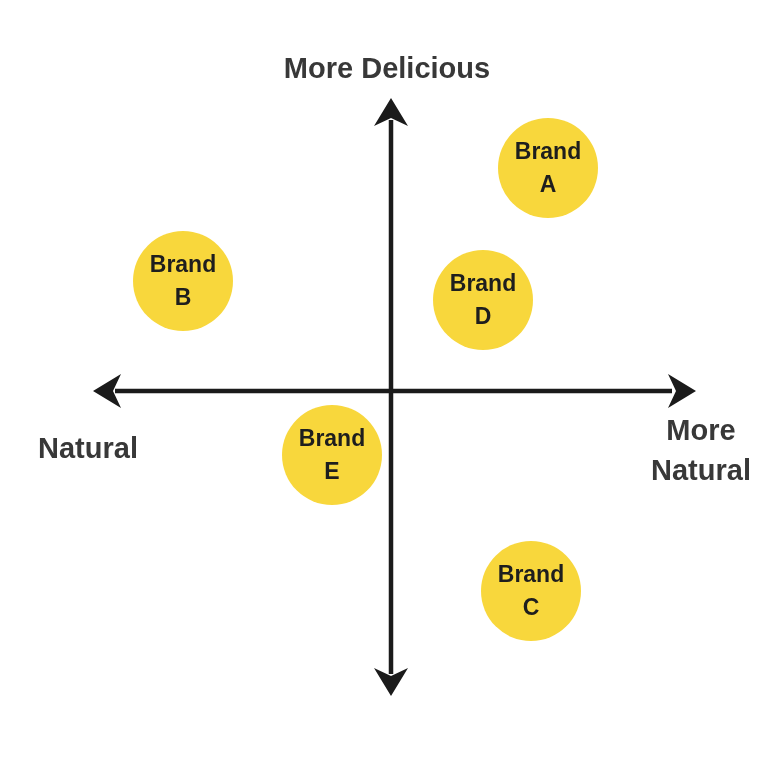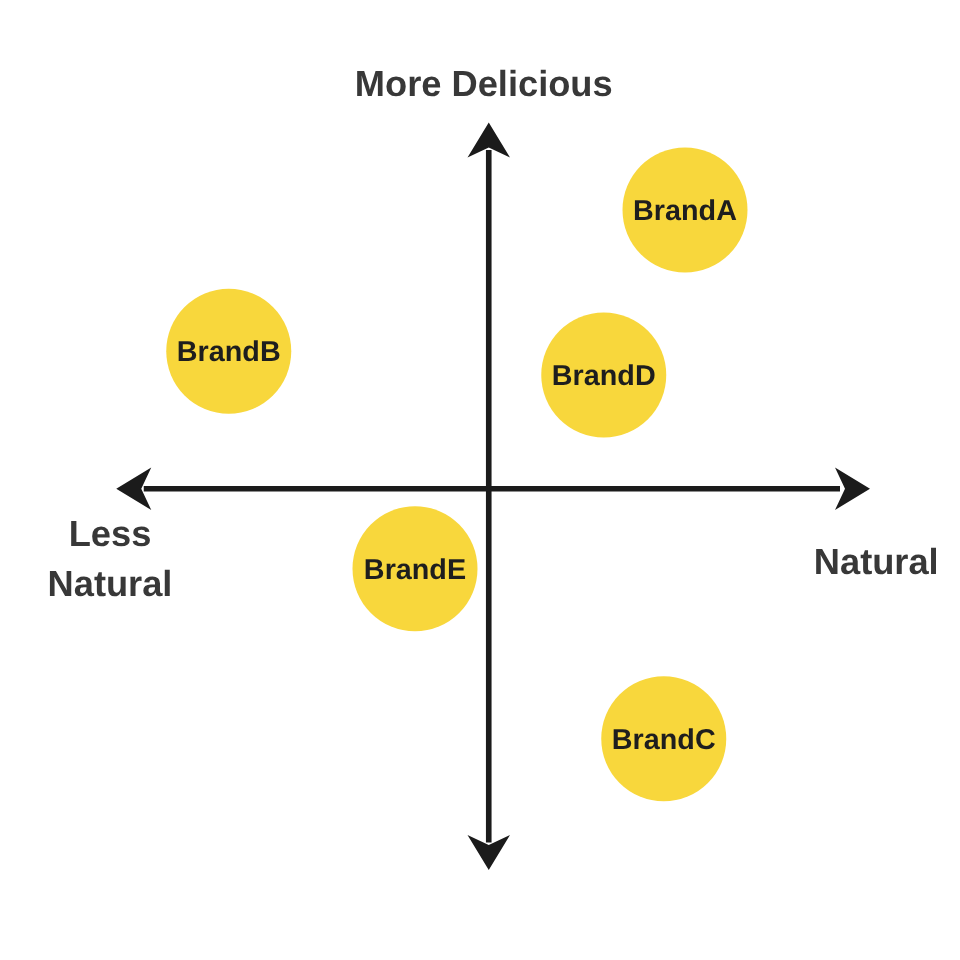--- a/index.html
+++ b/index.html
@@ -42,21 +42,21 @@
     line-height: 40px;
   }
   .axis-label span { display: block; }
   .bubble {
     position: absolute;
     width: 100px;
     height: 100px;
     border-radius: 50%;
     background: var(--bubble-color, #f8d73c);
     display: flex;
-    flex-direction: row;
+    flex-direction: column;
     align-items: center;
     justify-content: center;
     color: var(--bubble-text-color, #1e1e1e);
     font-size: 23px;
     font-weight: 700;
     line-height: 33px;
     text-align: right;
   }
 </style>
 </head>
@@ -70,25 +70,25 @@
     <path class="arrowhead" d="M391 98 L374 126 L391 118 L408 126 Z"></path>
     <path class="arrowhead" d="M391 696 L374 668 L391 676 L408 668 Z"></path>
     <path class="arrowhead" d="M93 391 L121 374 L113 391 L121 408 Z"></path>
     <path class="arrowhead" d="M696 391 L668 374 L676 391 L668 408 Z"></path>
   </svg>
 
   <div class="axis-label" style="left:387px; top:68px;">More Delicious</div>
 
 
   <div class="axis-label" style="left:88px; top:448px;">
-    <span>Less</span>
     <span>Natural</span>
   </div>
 
   <div class="axis-label" style="left:701px; top:450px;">
+    <span>More</span>
     <span>Natural</span>
   </div>
 
   <div>
       <div class="bubble" style="left: 498px; top: 118px;">
     <span>Brand</span>
     <span>A</span>
   </div>
       <div class="bubble" style="left: 133px; top: 231px;">
     <span>Brand</span>

